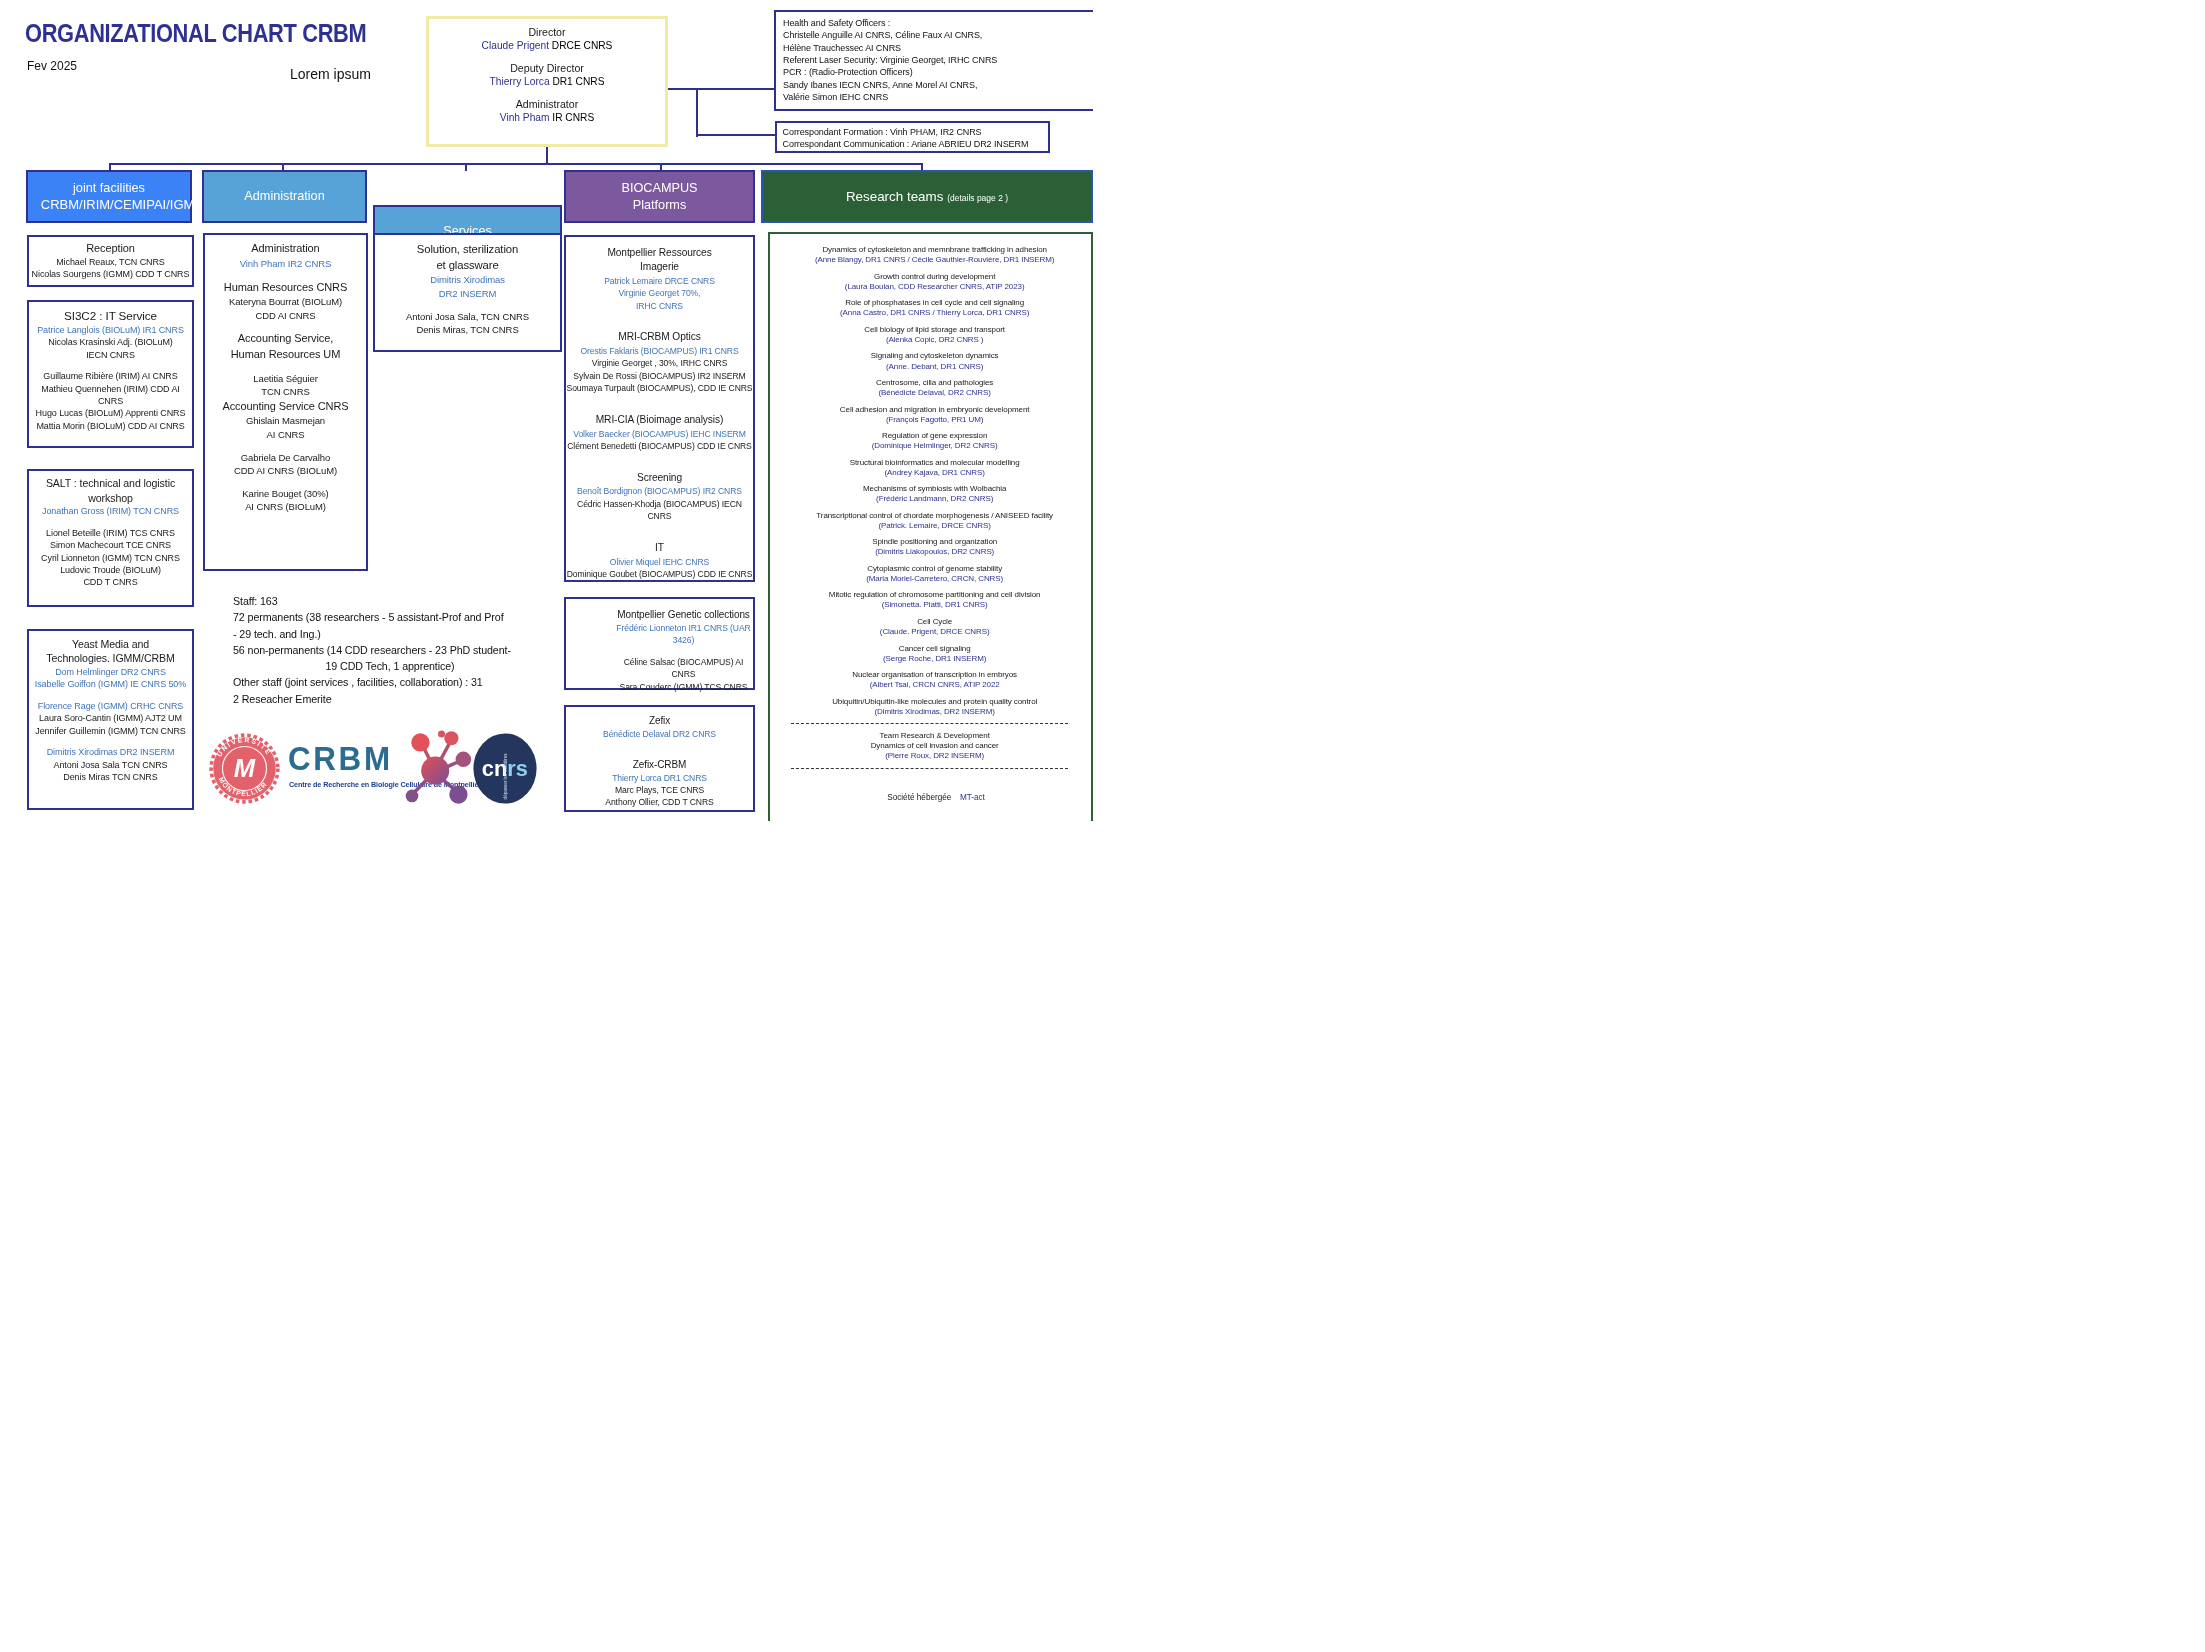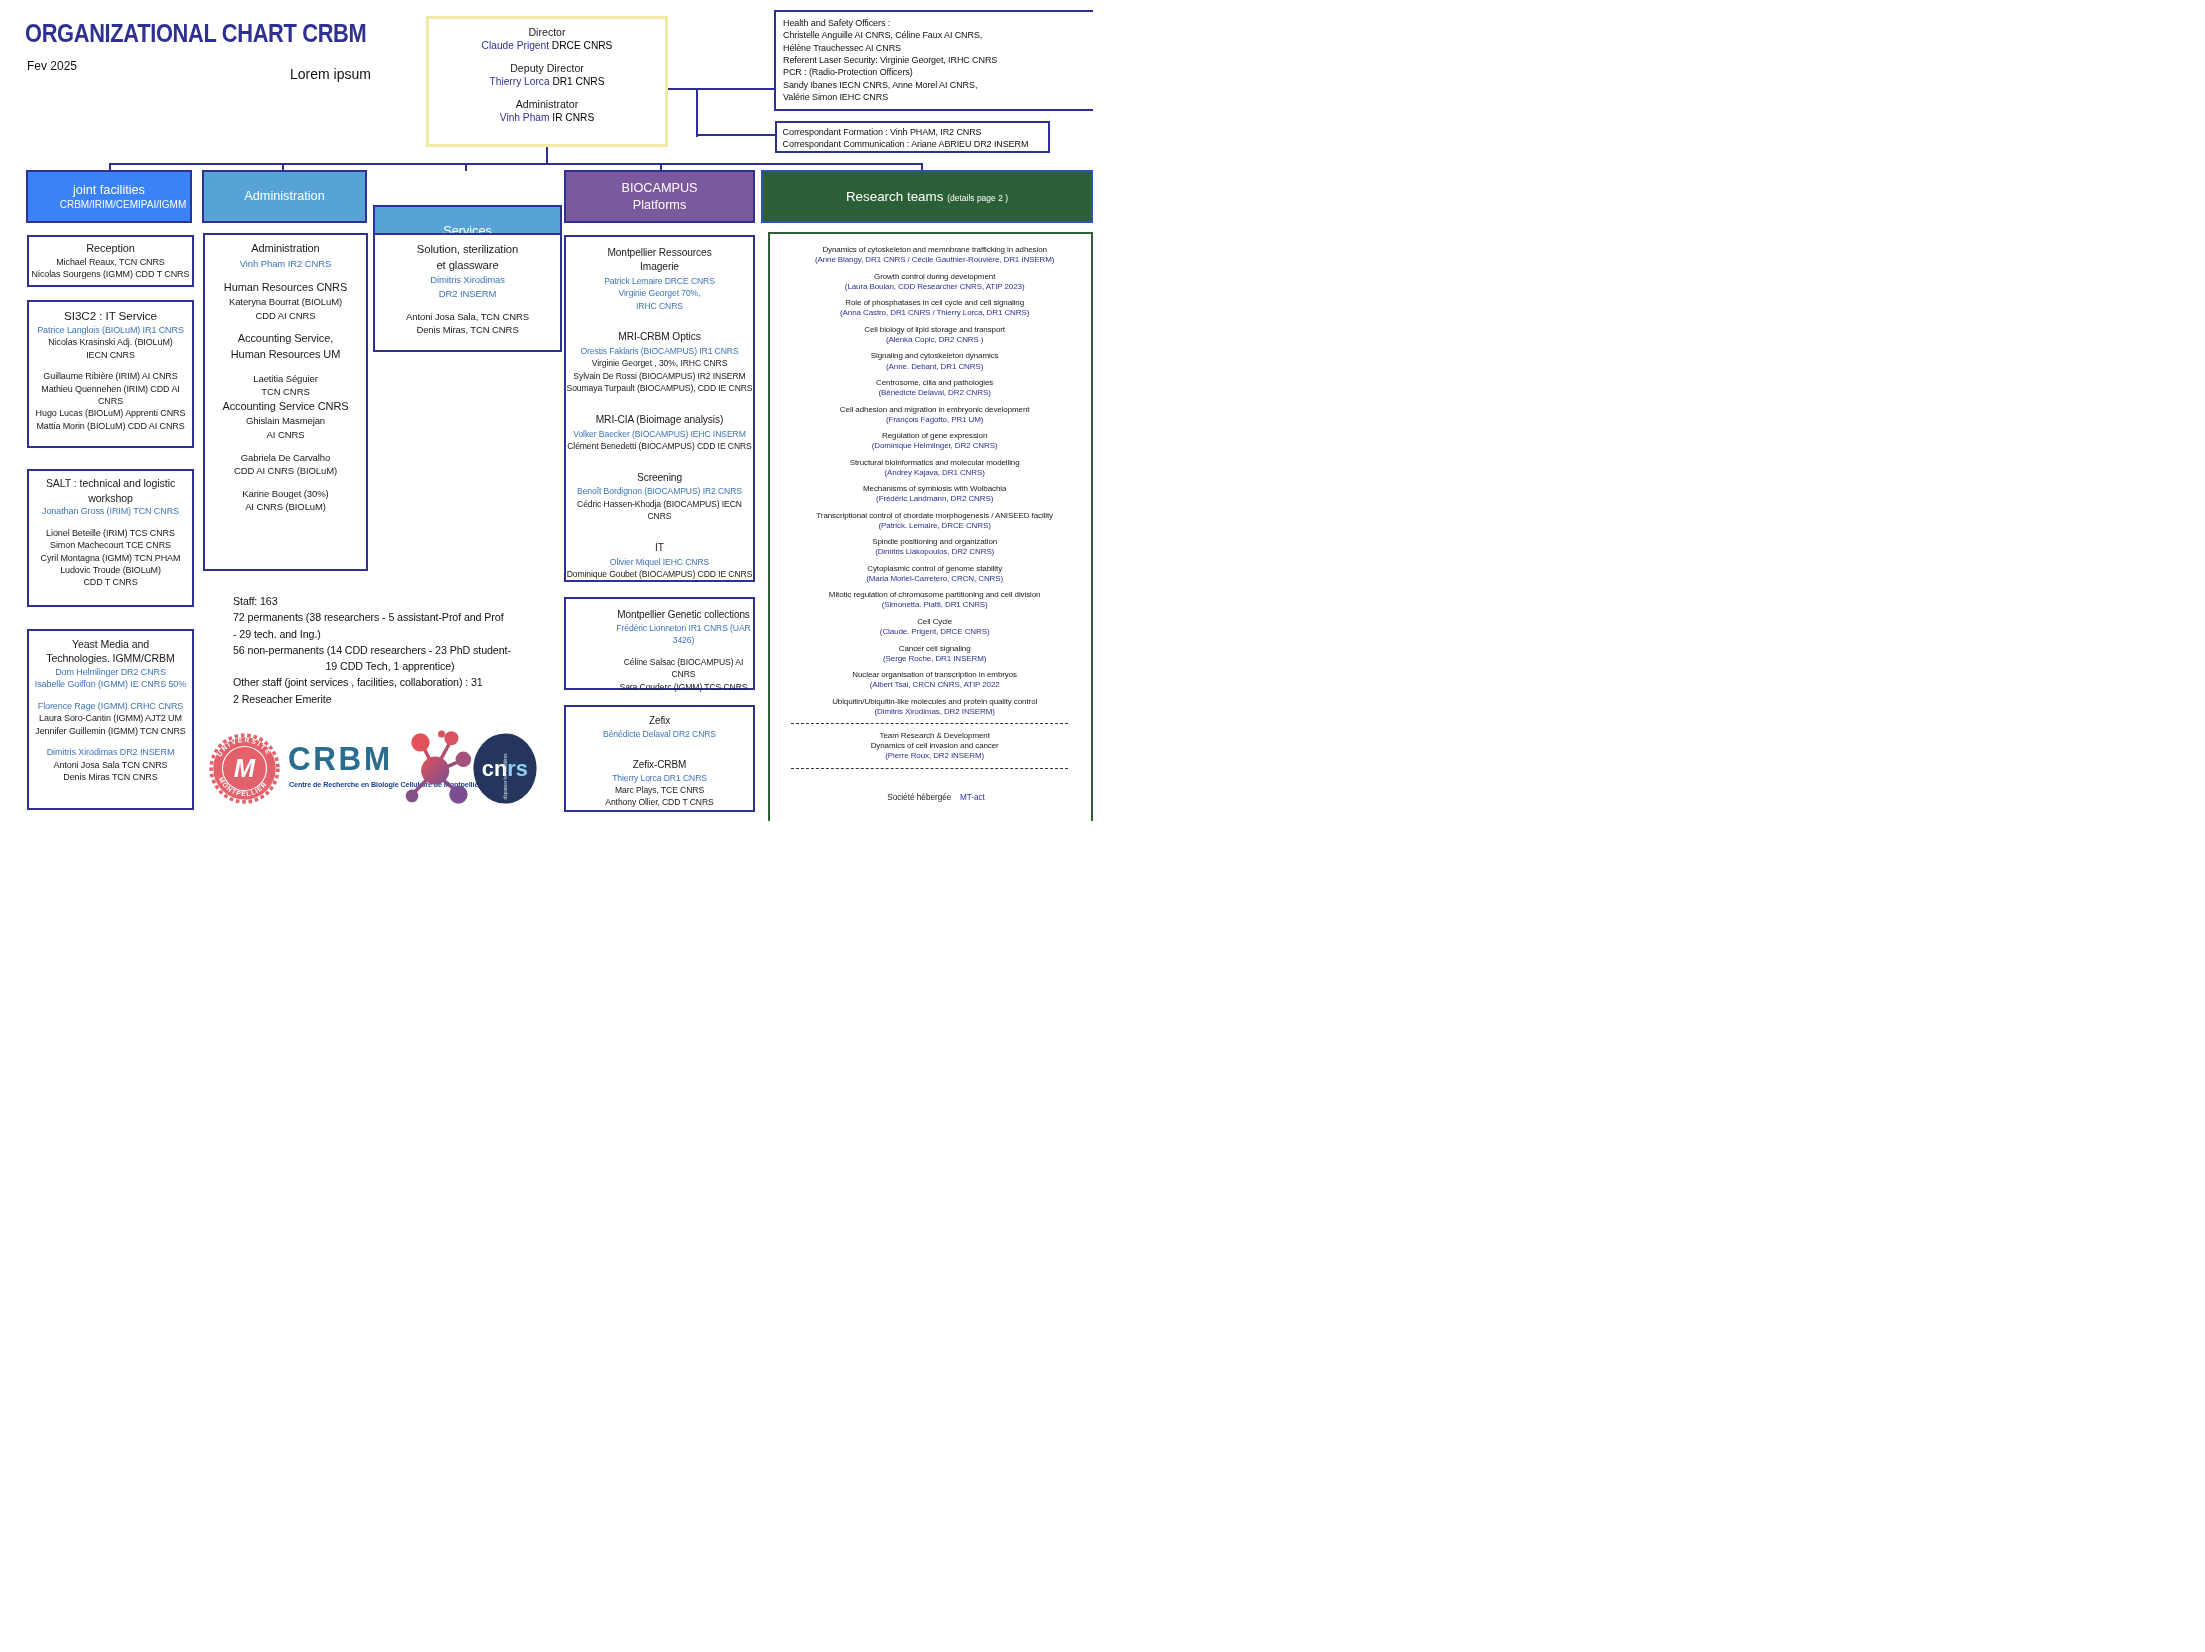--- a/index.html
+++ b/index.html
@@ -64,21 +64,21 @@
   
   .colhead{position:absolute;top:170px;height:53px;box-sizing:border-box;border:2.8px solid #2e3192;
            color:#fff;display:flex;flex-direction:column;justify-content:center;align-items:center;
            text-align:center;}
   .ch-joint{left:26px;width:166px;background:#3b82f6;}
   .ch-admin{left:202px;width:165px;background:#57a3d8;}
   .ch-serv{left:373px;width:189px;background:#57a3d8;margin-top:35px;}
   .ch-bio{left:564px;width:191px;background:#7c599e;border-color:#2e3192;}
   .ch-res{left:761px;width:332px;background:#2b5f36;border-color:#2d53b5;}
   .colhead .l1{font-size:12.7px;line-height:1.3;}
-  .colhead .l2{font-size:10px;line-height:1.25;margin-left:28px;}
+  .colhead .l2{font-size:13px;line-height:1.25;margin-left:28px;}
   .ch-res .l1{font-size:13.4px;}
   .ch-res .small{font-size:8.5px;}
 
   
   .resbox{position:absolute;left:768px;top:232px;width:325px;height:729px;border:2.1px solid #2d6135;
           box-sizing:border-box;padding:11.3px 12.7px 0 21px;text-align:center;}
   .team{margin-bottom:6.4px;}
   .team .t{font-size:8px;line-height:1.26;color:#1a1a1a;letter-spacing:-0.1px;}
   .team .l{font-size:8px;line-height:1.26;color:#2e3192;letter-spacing:-0.1px;}
   .dash{border-top:1.4px dashed #333;width:277px;margin:5.6px 0 7px 0;height:0;}
@@ -189,21 +189,21 @@
     <div class="ln">Mattia Morin (BIOLuM) CDD AI CNRS</div>
   </div>
 
   <div class="bx bx-salt">
     <div class="ln h">SALT : technical and logistic</div>
     <div class="ln h">workshop</div>
     <div class="ln u">Jonathan Gross (IRIM) TCN CNRS</div>
     <div class="g"></div>
     <div class="ln">Lionel Beteille (IRIM) TCS CNRS</div>
     <div class="ln">Simon Machecourt  TCE CNRS</div>
-    <div class="ln">Cyril Montagna (IGMM) TCN PHAM</div>
+    <div class="ln">Cyril Lionneton (IGMM) TCN CNRS</div>
     <div class="ln">Ludovic Troude (BIOLuM)</div>
     <div class="ln">CDD  T CNRS</div>
   </div>
 
   <div class="bx bx-yeast">
     <div class="ln h">Yeast Media and</div>
     <div class="ln h">Technologies. IGMM/CRBM</div>
     <div class="ln u">Dom Helmlinger  DR2 CNRS</div>
     <div class="ln u">Isabelle Goiffon (IGMM) IE CNRS 50%</div>
     <div class="g"></div>

